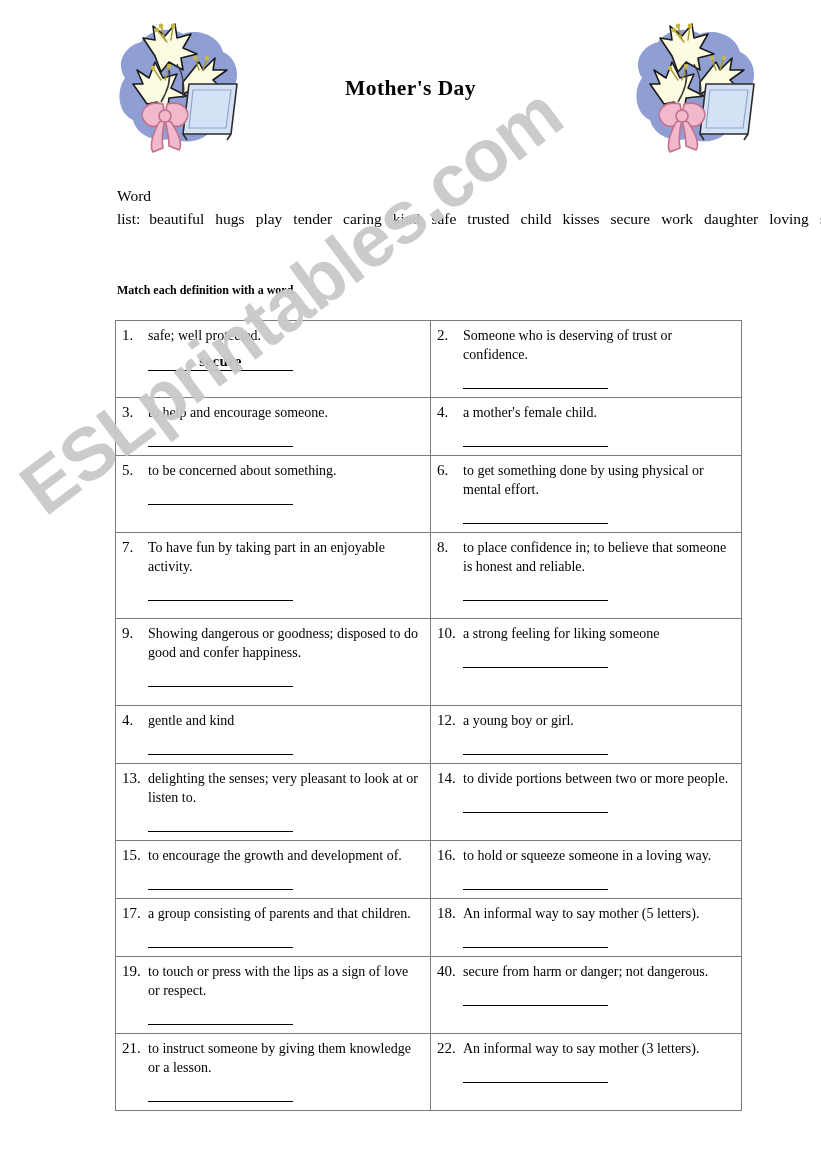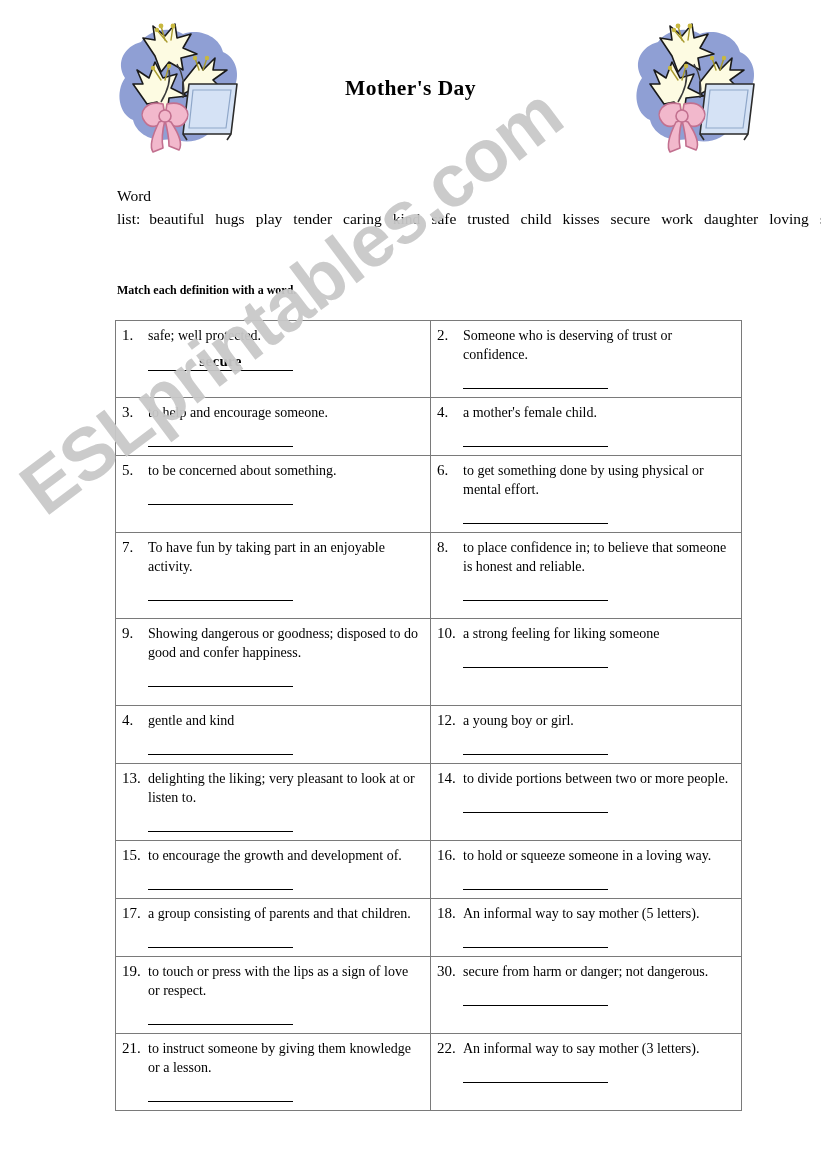--- a/index.html
+++ b/index.html
@@ -401,21 +401,21 @@
               </div>
               <div class="answer-wrap"><span class="answer-line"></span></div>
             </div>
           </td>
         </tr>
         <tr style="height: 54px;">
           <td class="left-cell">
             <div class="cell-inner">
               <div class="cell-row">
                 <span class="item-num">13.</span>
-                <span class="item-def">delighting the liking; very pleasant to look at or listen to.</span>
+                <span class="item-def">delighting the senses; very pleasant to look at or listen to.</span>
               </div>
               <div class="answer-wrap"><span class="answer-line"></span></div>
             </div>
           </td>
           <td class="right-cell">
             <div class="cell-inner">
               <div class="cell-row">
                 <span class="item-num">14.</span>
                 <span class="item-def">to divide portions between two or more people.</span>
               </div>
@@ -469,21 +469,21 @@
               <div class="cell-row">
                 <span class="item-num">19.</span>
                 <span class="item-def">to touch or press with the lips as a sign of love or respect.</span>
               </div>
               <div class="answer-wrap"><span class="answer-line"></span></div>
             </div>
           </td>
           <td class="right-cell">
             <div class="cell-inner">
               <div class="cell-row">
-                <span class="item-num">30.</span>
+                <span class="item-num">40.</span>
                 <span class="item-def">secure from harm or danger; not dangerous.</span>
               </div>
               <div class="answer-wrap"><span class="answer-line"></span></div>
             </div>
           </td>
         </tr>
         <tr style="height: 58px;">
           <td class="left-cell">
             <div class="cell-inner">
               <div class="cell-row">

